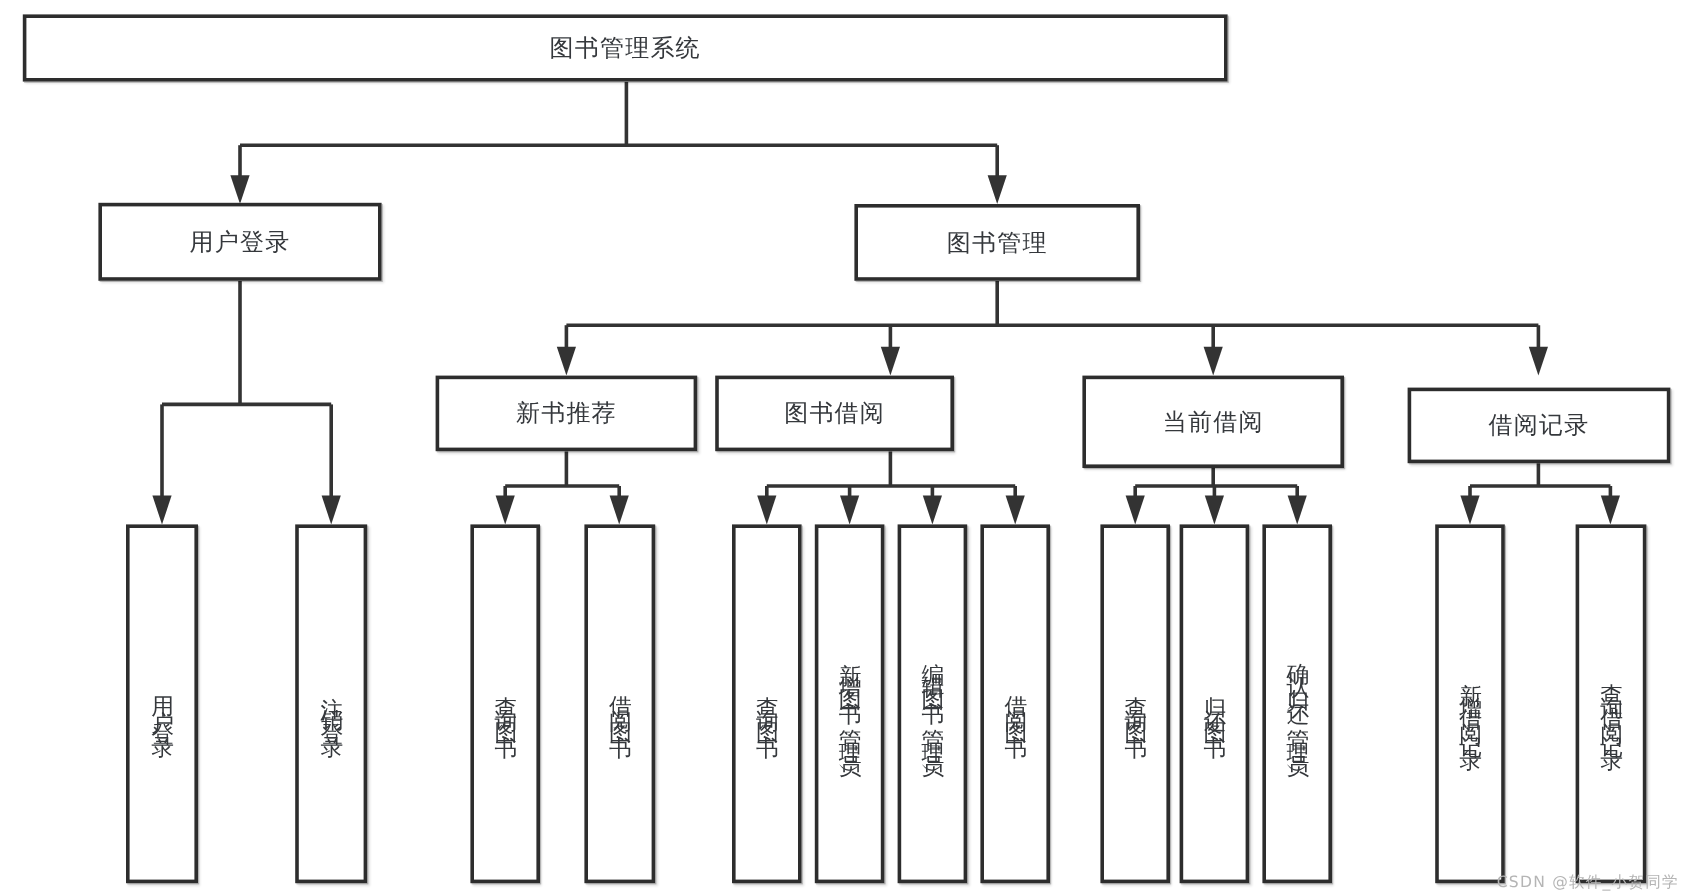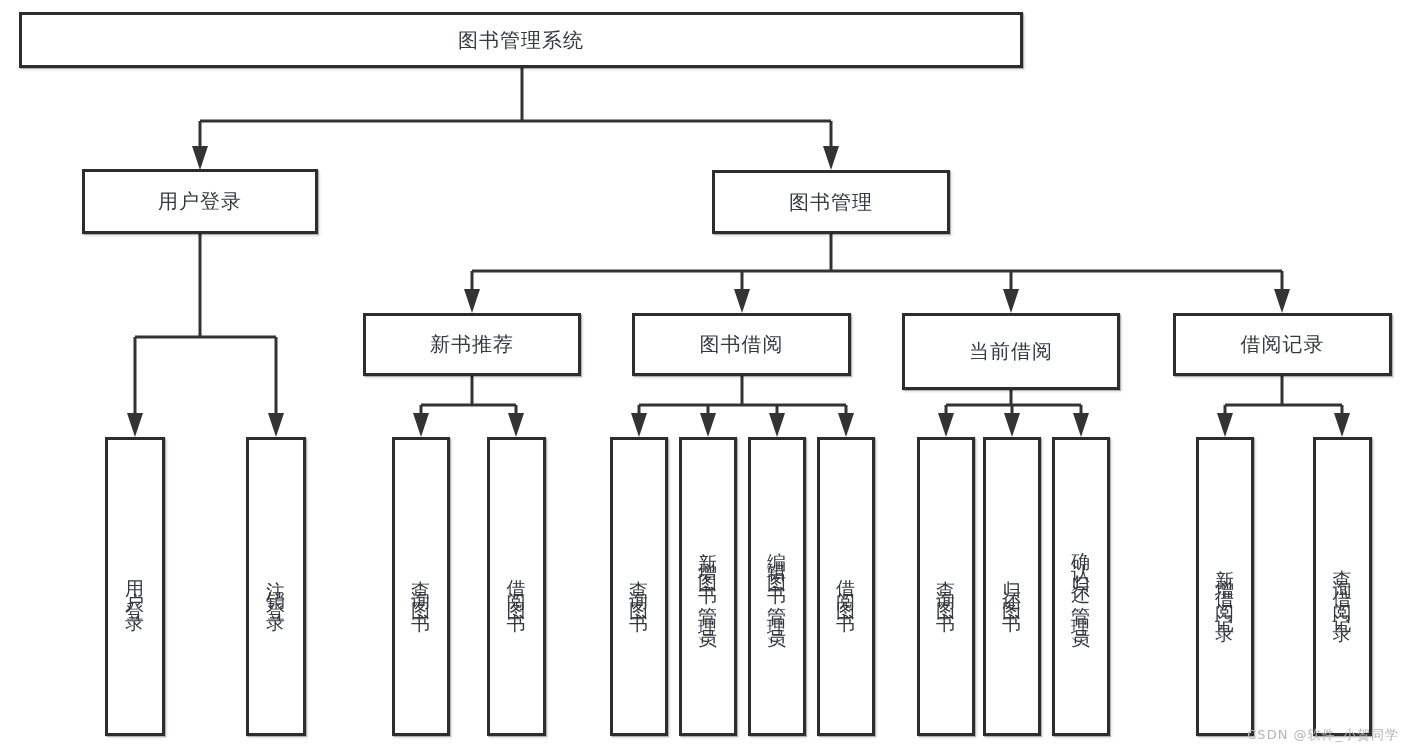--- a/index.html
+++ b/index.html
@@ -125,27 +125,27 @@
   <div class="node h" style="left:82px;top:169px;width:236px;height:65px">
     <span>用户登录</span>
   </div>
   <div class="node h" style="left:363px;top:313px;width:218px;height:63px">
     <span>新书推荐</span>
   </div>
 
   <div class="node h" style="left:712px;top:170px;width:238px;height:64px">
     <span>图书管理</span>
   </div>
-  <div class="node h" style="left:632px;top:313px;width:219px;height:63px">
+  <div class="node h" style="left:596px;top:313px;width:199px;height:63px">
     <span>图书借阅</span>
   </div>
   <div class="node h" style="left:902px;top:313px;width:218px;height:77px">
     <span>当前借阅</span>
   </div>
-  <div class="node h" style="left:1173px;top:313px;width:219px;height:63px">
+  <div class="node h" style="left:1173px;top:323px;width:219px;height:63px">
     <span>借阅记录</span>
   </div>
 
   <div class="node v" style="left:105px;top:437px;width:60px;height:299px">
     <span class="vtext">用户登录</span>
   </div>
   <div class="node v" style="left:246px;top:437px;width:60px;height:299px">
     <span class="vtext">注销登录</span>
   </div>
 

